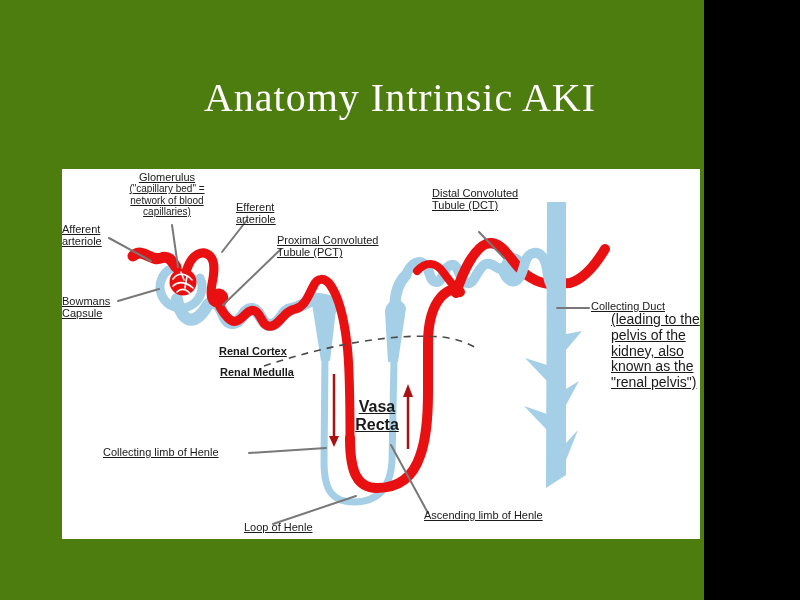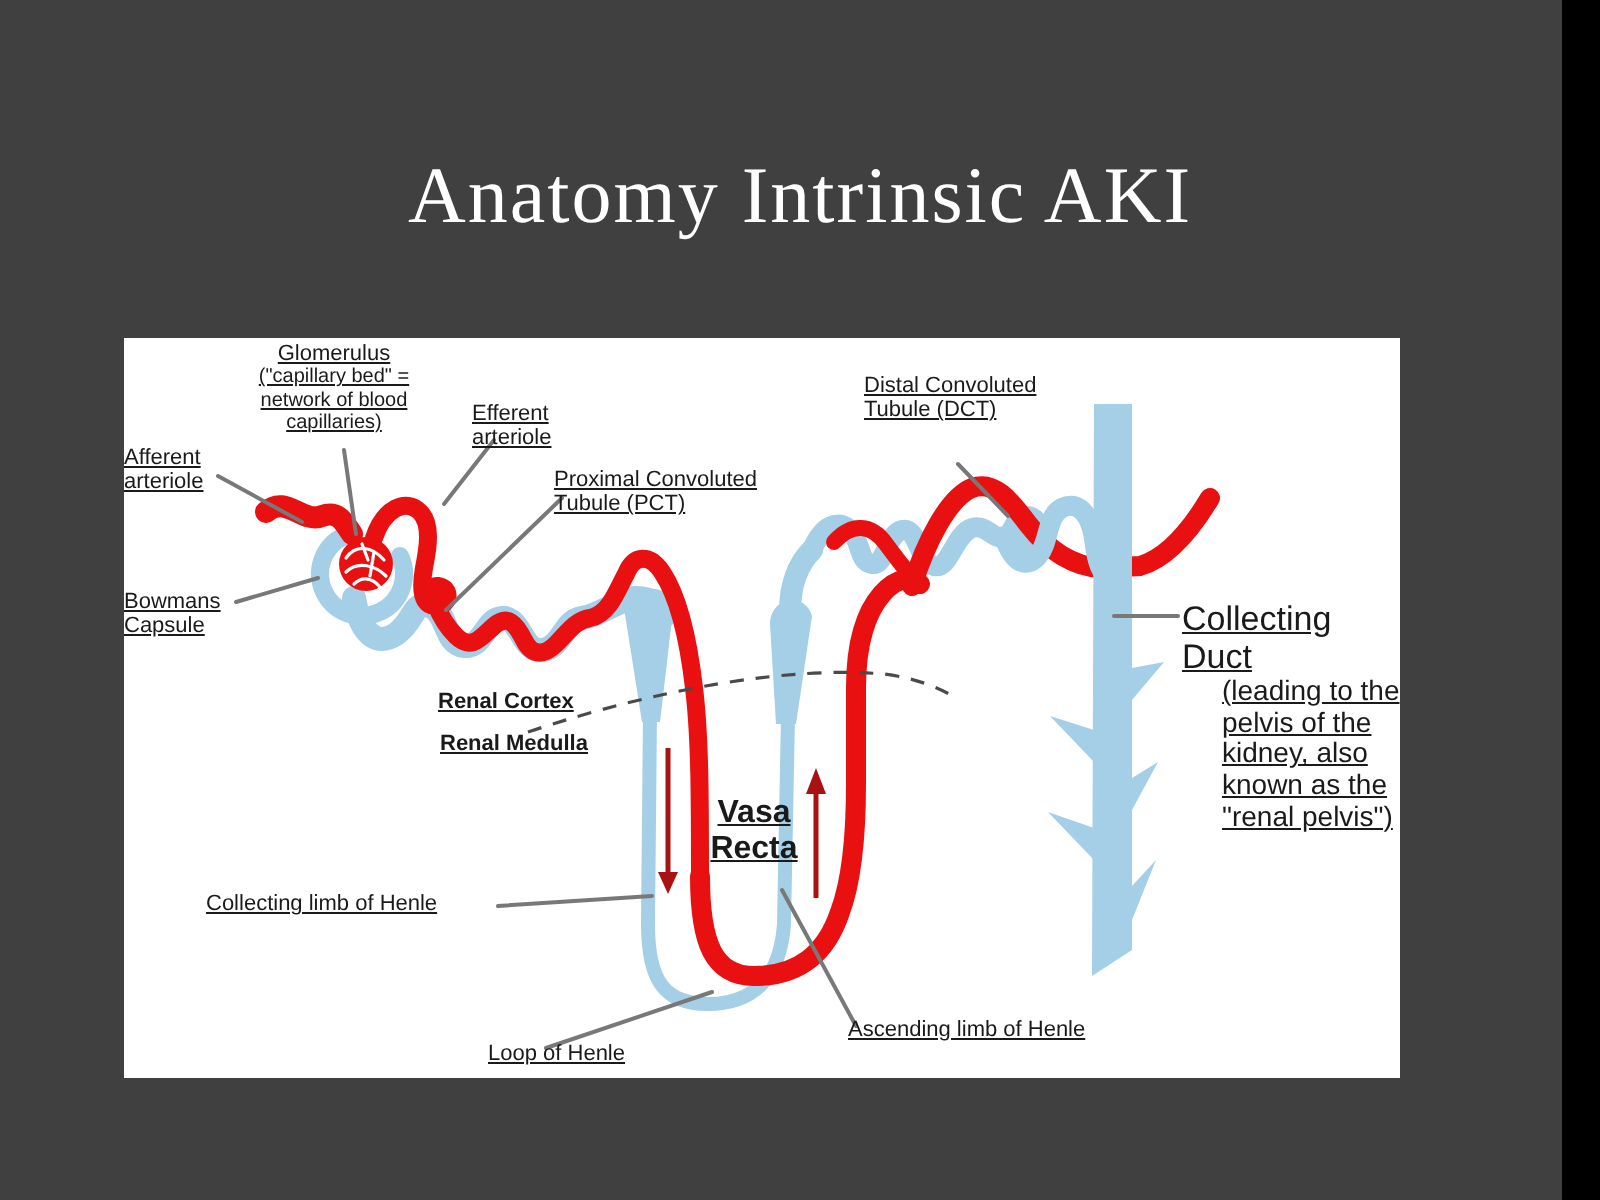--- a/index.html
+++ b/index.html
@@ -1,29 +1,29 @@
 <!DOCTYPE html>
 <html><head>
 <meta charset="utf-8">
 <style>
   html,body{margin:0;padding:0;background:#000;}
-  .slide{position:relative;width:781px;height:600px;background:#404040;overflow:hidden;
+  .slide{position:relative;width:704px;height:600px;background:#4d7c0f;overflow:hidden;
          font-family:"Liberation Sans",sans-serif;}
   .title{position:absolute;left:0;top:74px;width:800px;text-align:center;
          color:#ffffff;font-family:"Liberation Serif",serif;font-size:40px;
          font-weight:400;letter-spacing:1px;}
   .canvas{position:absolute;left:62px;top:169px;width:638px;height:370px;background:#ffffff;}
   .canvas svg{position:absolute;left:0;top:0;}
   .lbl{position:absolute;color:#1a1a1a;font-size:11px;line-height:1.12;text-decoration:underline;}
   .lbl.center{text-align:center;}
   .lbl.bold{font-weight:bold;}
   .lbl.nowrap{white-space:nowrap;text-align:right;}
   .sub{font-size:10px;line-height:1.13;color:#1a1a1a;}
   .sub2{font-size:14px;line-height:1.12;color:#1a1a1a;margin-left:20px;}
-  .main-cd{font-size:17px;}
+  .main-cd{font-size:11px;}
 </style>
 </head>
 <body>
 
 <div class="slide">
   <div class="title">Anatomy Intrinsic AKI</div>
 
   <div class="canvas">
     <svg width="638" height="370" viewBox="62 169 638 370">
 

